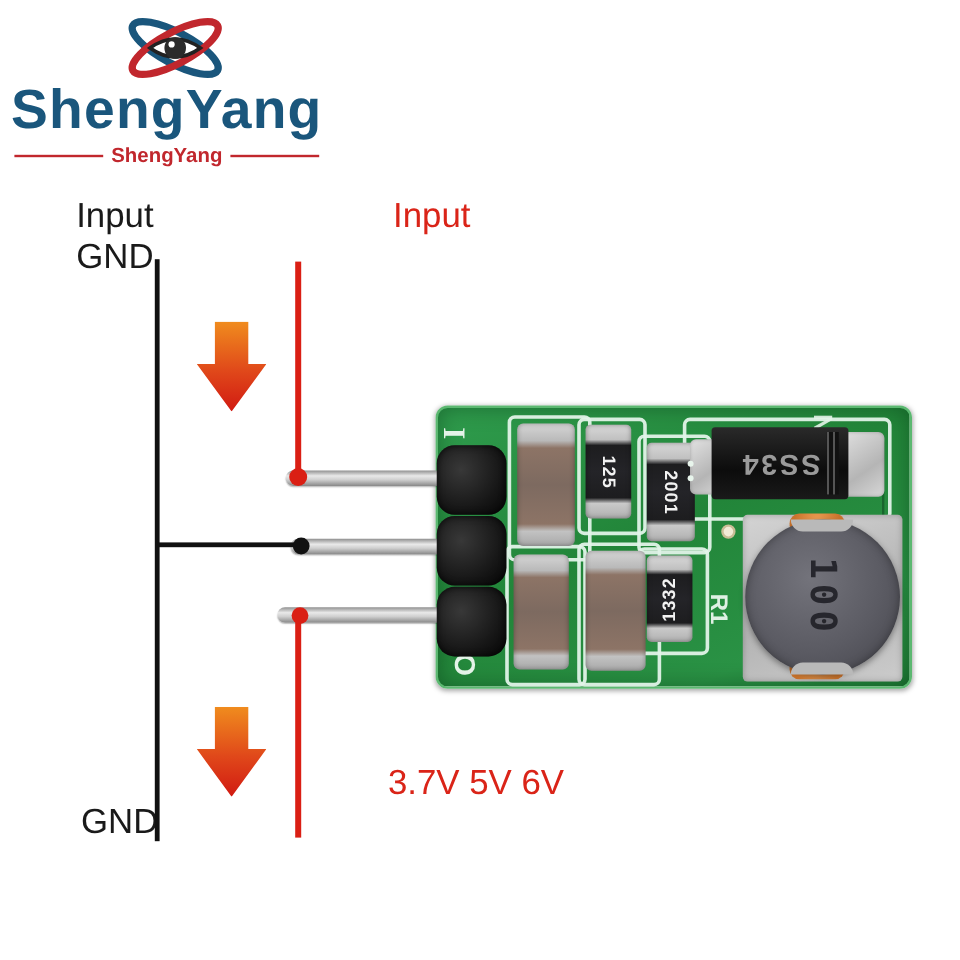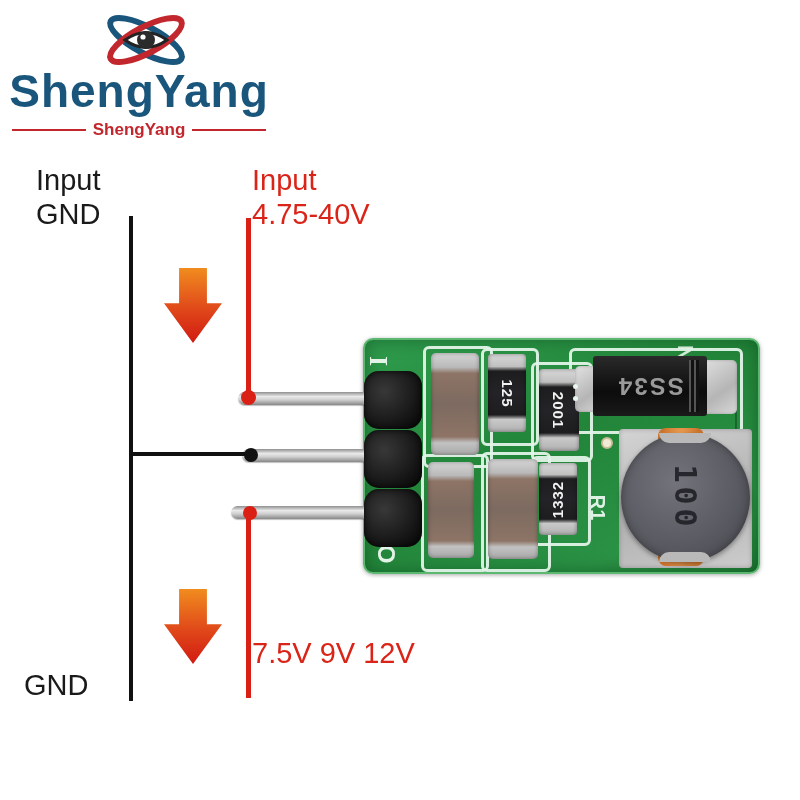--- a/index.html
+++ b/index.html
@@ -13,21 +13,21 @@
   .logo-title{
     position:absolute;left:0px;top:58px;width:266px;text-align:center;
     font-size:46px;font-weight:bold;color:#1a567c;letter-spacing:1px;
   }
   .logo-sub{
     position:absolute;left:6px;top:114px;width:254px;display:flex;align-items:center;gap:7px;
   }
   .logo-sub .rule{flex:1;height:2px;background:#c1272d;}
   .logo-sub .sub-text{color:#c1272d;font-size:17px;font-weight:bold;white-space:nowrap;}
   
-  .ann{position:absolute;text-align:left;font-size:29px;line-height:34px;}
+  .ann{position:absolute;text-align:right;font-size:29px;line-height:34px;}
   .ann.black{color:#1a1a1a;}
   .ann.red{color:#da2418;}
   .ann-input-gnd{left:36px;top:163px;width:92px;}
   .ann-input-v{left:252px;top:163px;width:140px;}
   .ann-output-gnd{left:24px;top:668px;width:108px;}
   .ann-output-v{left:252px;top:636px;width:218px;}
   
   .line{position:absolute;z-index:4;}
   .vline-black{left:129px;top:216px;width:4px;height:485px;background:#111;}
   .hline-black{left:131px;top:452px;width:118px;height:4px;background:#111;}
@@ -166,27 +166,26 @@
       <span class="rule"></span>
     </div>
   </div>
 
   <div class="ann black ann-input-gnd">
     <div>Input</div>
     <div>GND</div>
   </div>
   <div class="ann red ann-input-v">
     <div>Input</div>
-    <div>4.75-40V</div>
   </div>
   <div class="ann black ann-output-gnd">
     <div>GND</div>
   </div>
   <div class="ann red ann-output-v">
-    <div>7.5V 9V 12V</div>
+    <div>3.7V 5V 6V</div>
   </div>
 
   <div class="line vline-black"></div>
   <div class="line hline-black"></div>
   <div class="line vline-red-top"></div>
   <div class="line vline-red-bot"></div>
   <div class="dot dot-red-1"></div>
   <div class="dot dot-black"></div>
   <div class="dot dot-red-2"></div>
 

